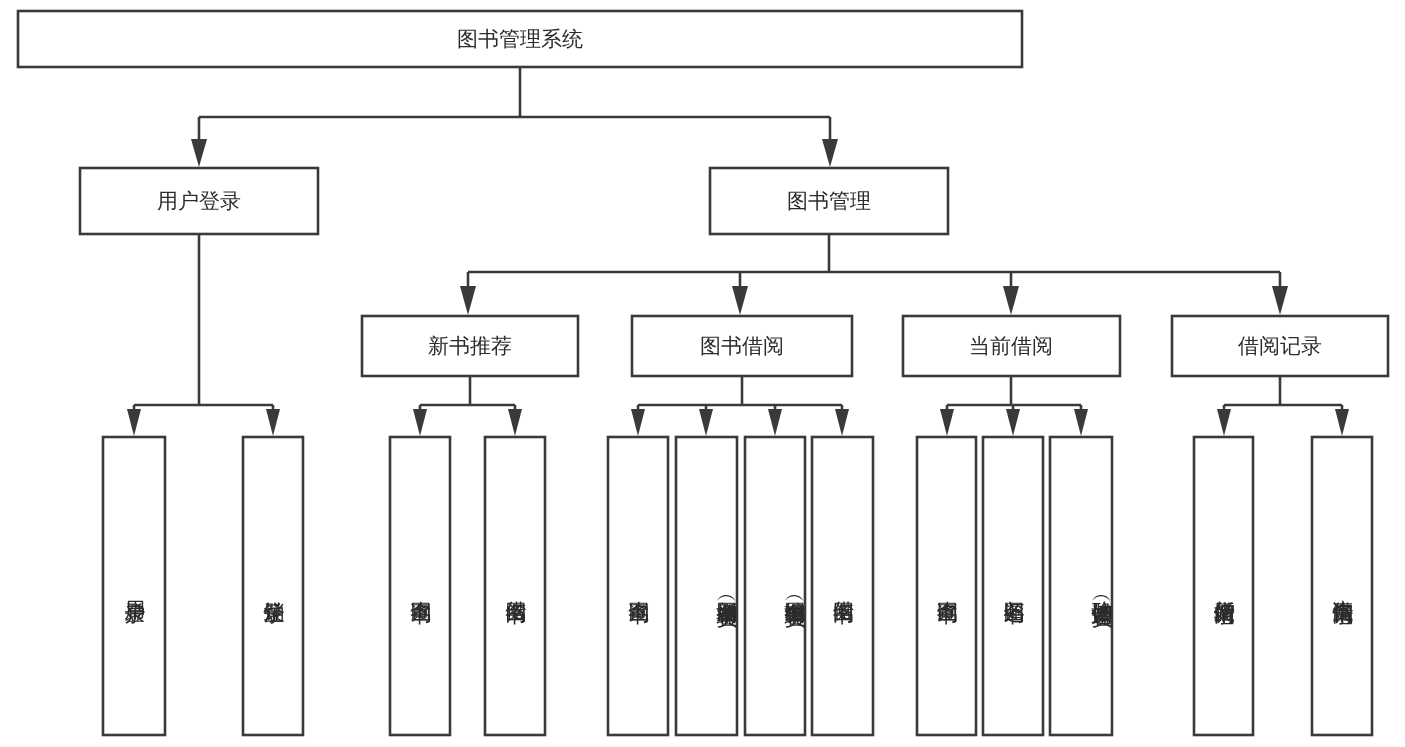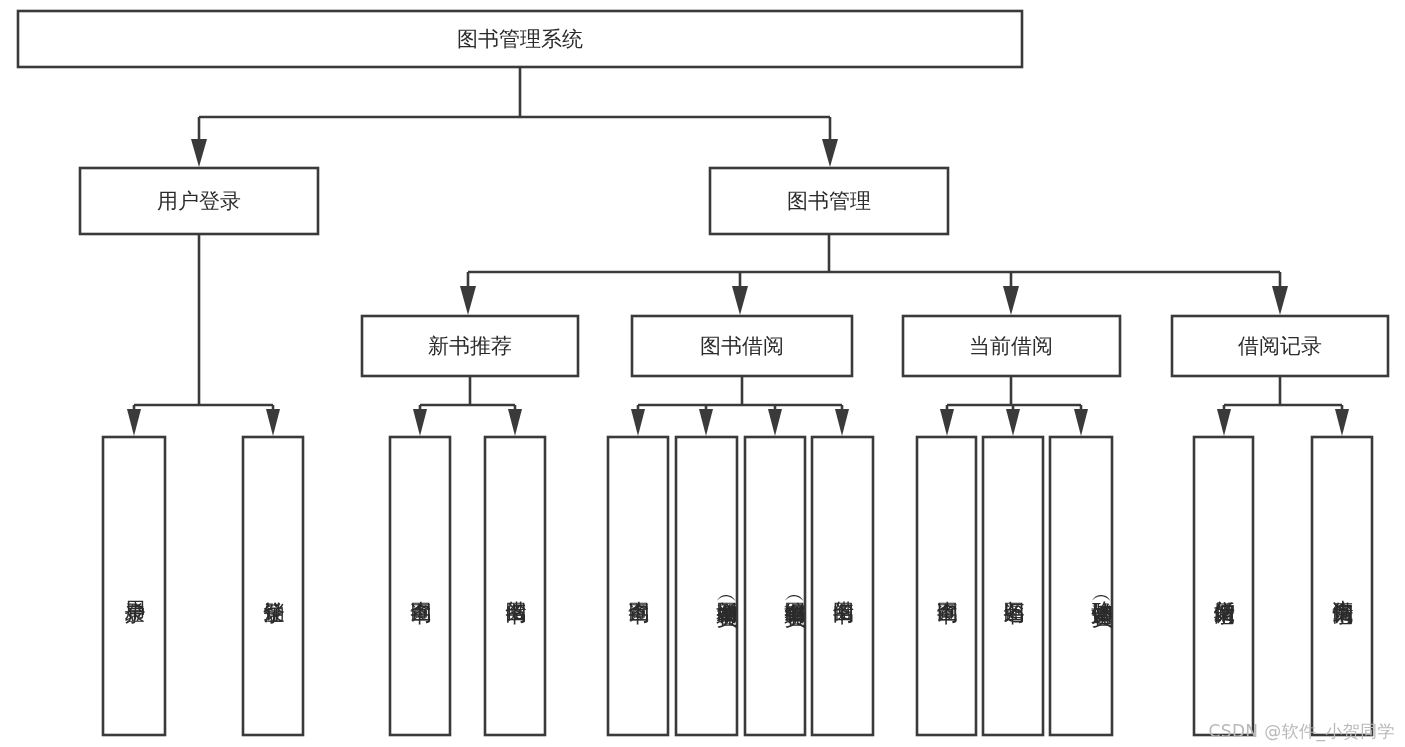--- a/index.html
+++ b/index.html
@@ -213,14 +213,13 @@
   <div class="leaf-label" style="left:917px;top:437px;width:59px;height:298px;display:flex;align-items:center;justify-content:center;">查询图书</div>
 
   <div class="leaf-label" style="left:983px;top:437px;width:60px;height:298px;display:flex;align-items:center;justify-content:center;">归还图书</div>
 
   <div class="leaf-label" style="left:1050px;top:441px;width:62px;height:294px;display:flex;align-items:flex-start;justify-content:center;">确认归还（管理员）</div>
 
   <div class="leaf-label" style="left:1194px;top:437px;width:59px;height:298px;display:flex;align-items:center;justify-content:center;">新增借阅记录</div>
 
   <div class="leaf-label" style="left:1312px;top:437px;width:60px;height:298px;display:flex;align-items:center;justify-content:center;">查询借阅记录</div>
 
-  <div class="watermark">CSDN @软件_小贺同学</div>
 </div>
 
 </body></html>

